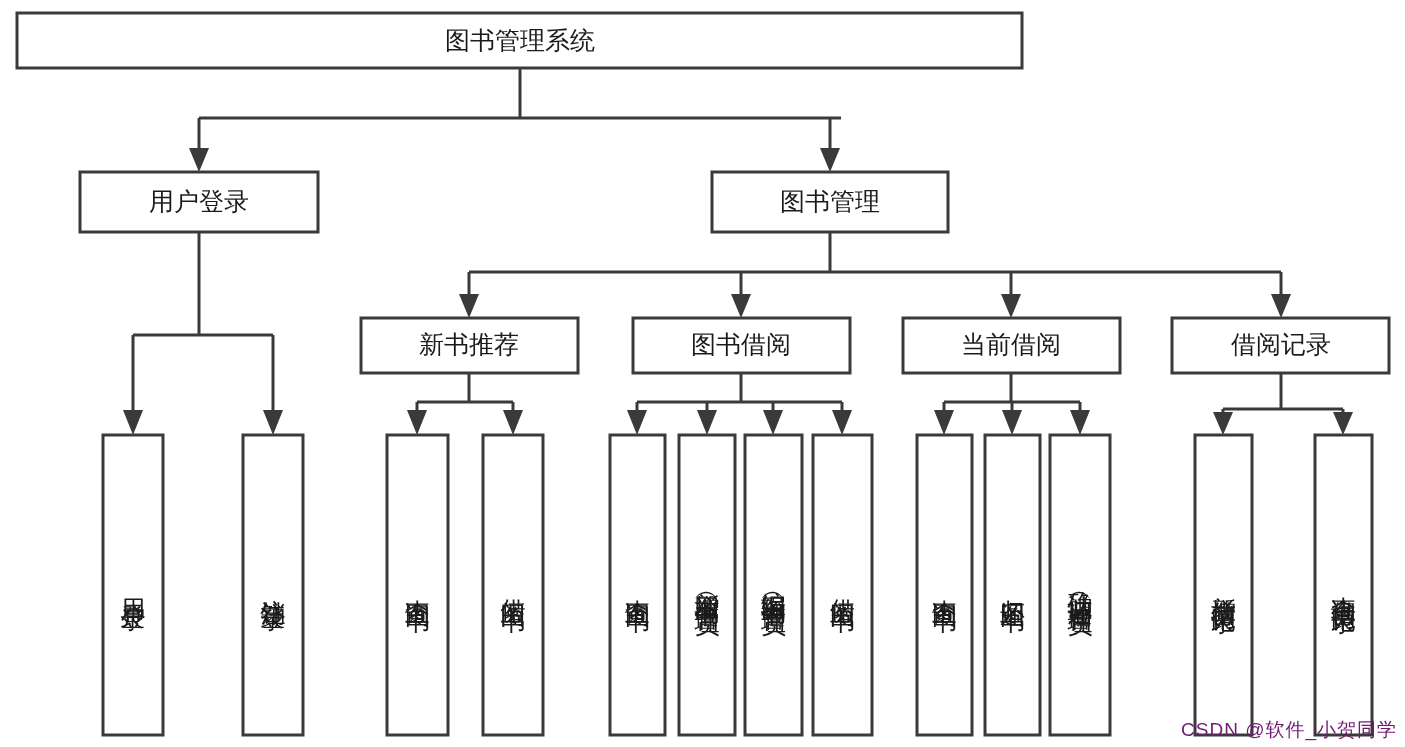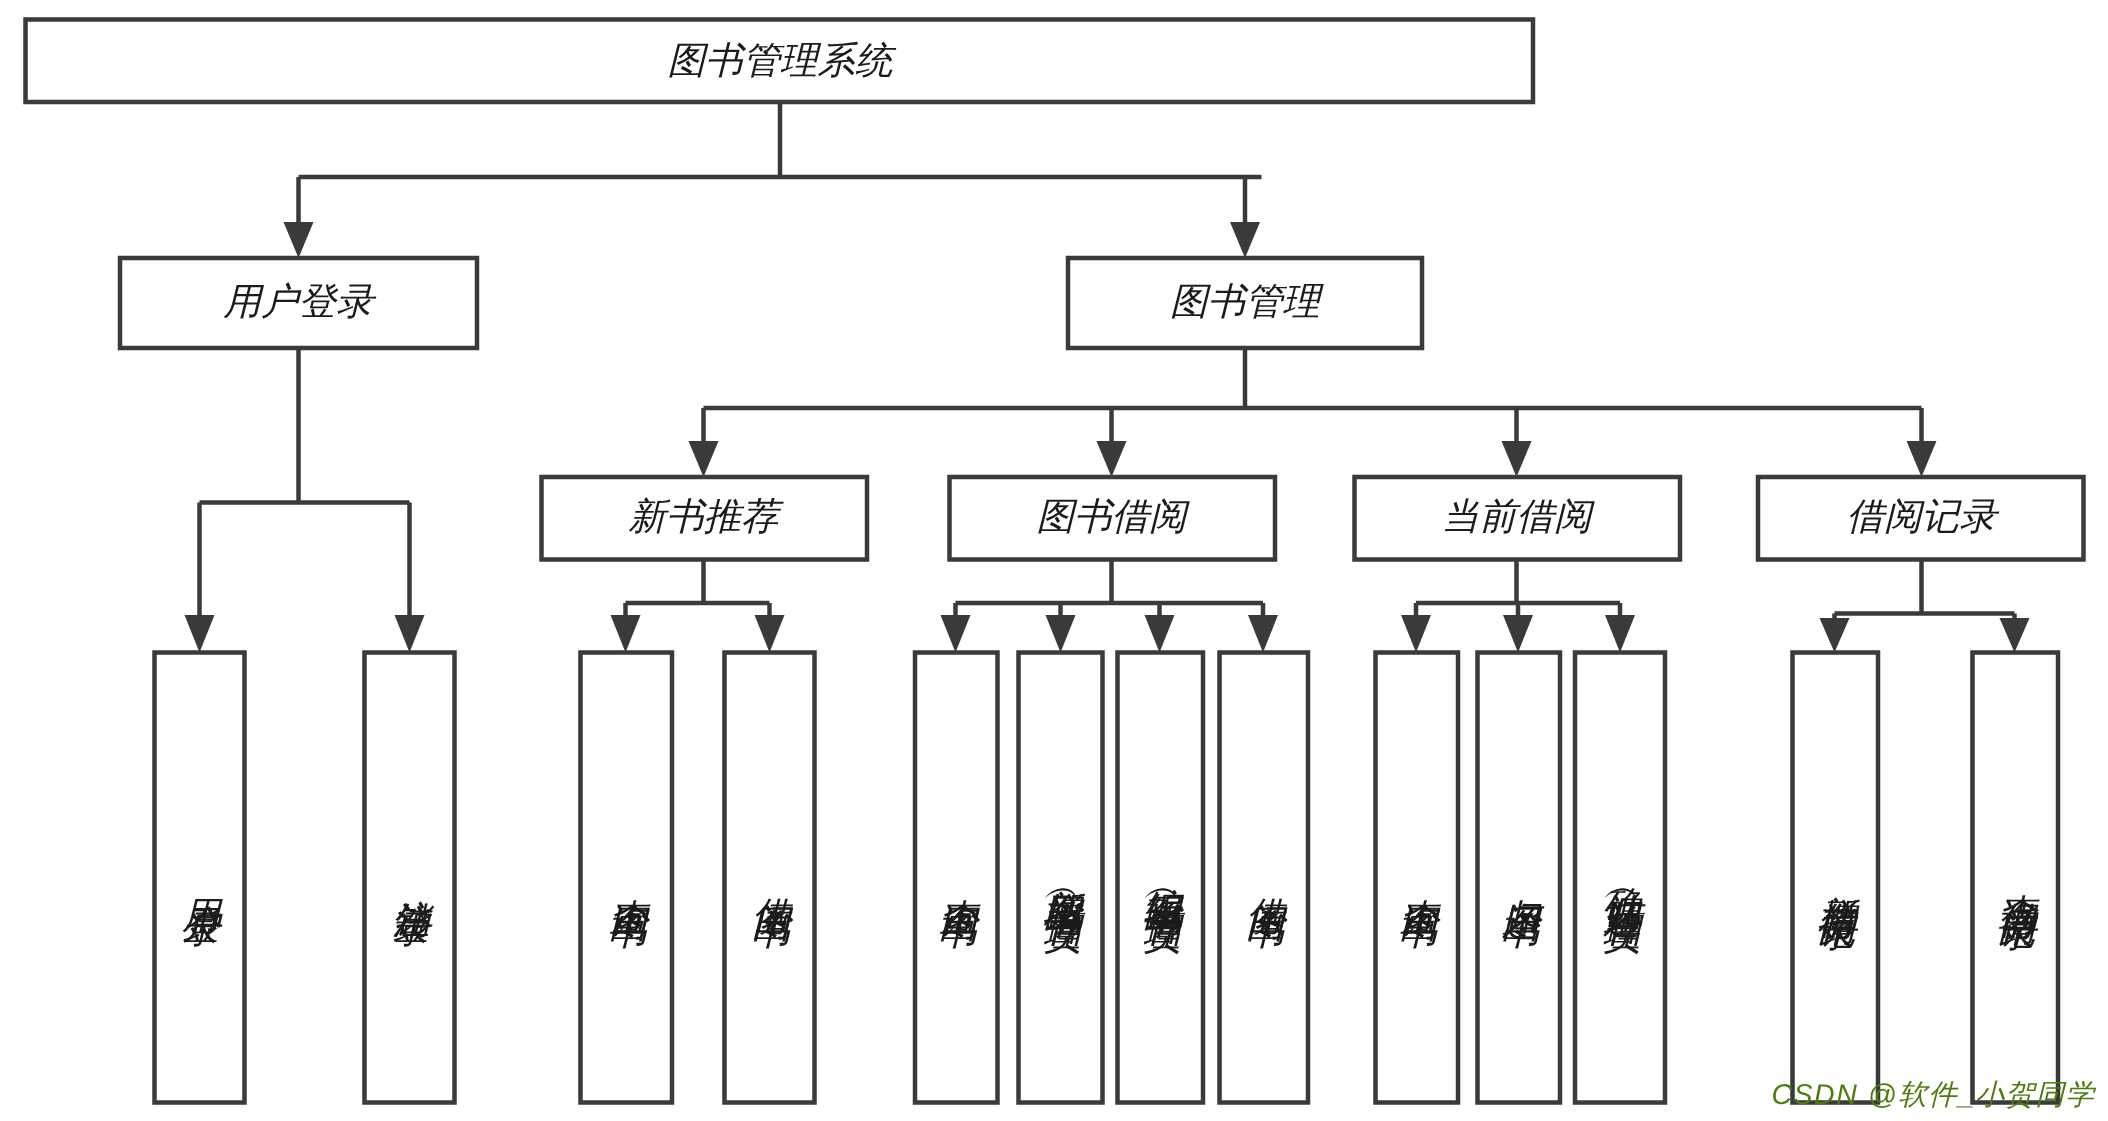--- a/index.html
+++ b/index.html
@@ -11,21 +11,20 @@
     width: 1405px;
     height: 747px;
     font-family: "Liberation Sans", "DejaVu Sans", sans-serif;
     overflow: hidden;
   }
   #chart-root {
     position: relative;
     width: 1405px;
     height: 747px;
     background: #ffffff;
-    font-style: italic;
   }
   svg#flow {
     position: absolute;
     left: 0;
     top: 0;
     width: 1405px;
     height: 747px;
     display: block;
   }
   .node-box {
@@ -67,21 +66,21 @@
     align-items: center;
     justify-content: center;
     pointer-events: none;
   }
   .watermark {
     position: absolute;
     right: 8px;
     bottom: 4px;
     font-family: "Liberation Sans", "DejaVu Sans", sans-serif;
     font-size: 19px;
-    color: #4d7c0f;
+    color: #701a75;
     letter-spacing: 1px;
     white-space: nowrap;
     text-align: right;
   }
 </style>
 </head>
 <body>
 
 <div id="chart-root">
 

